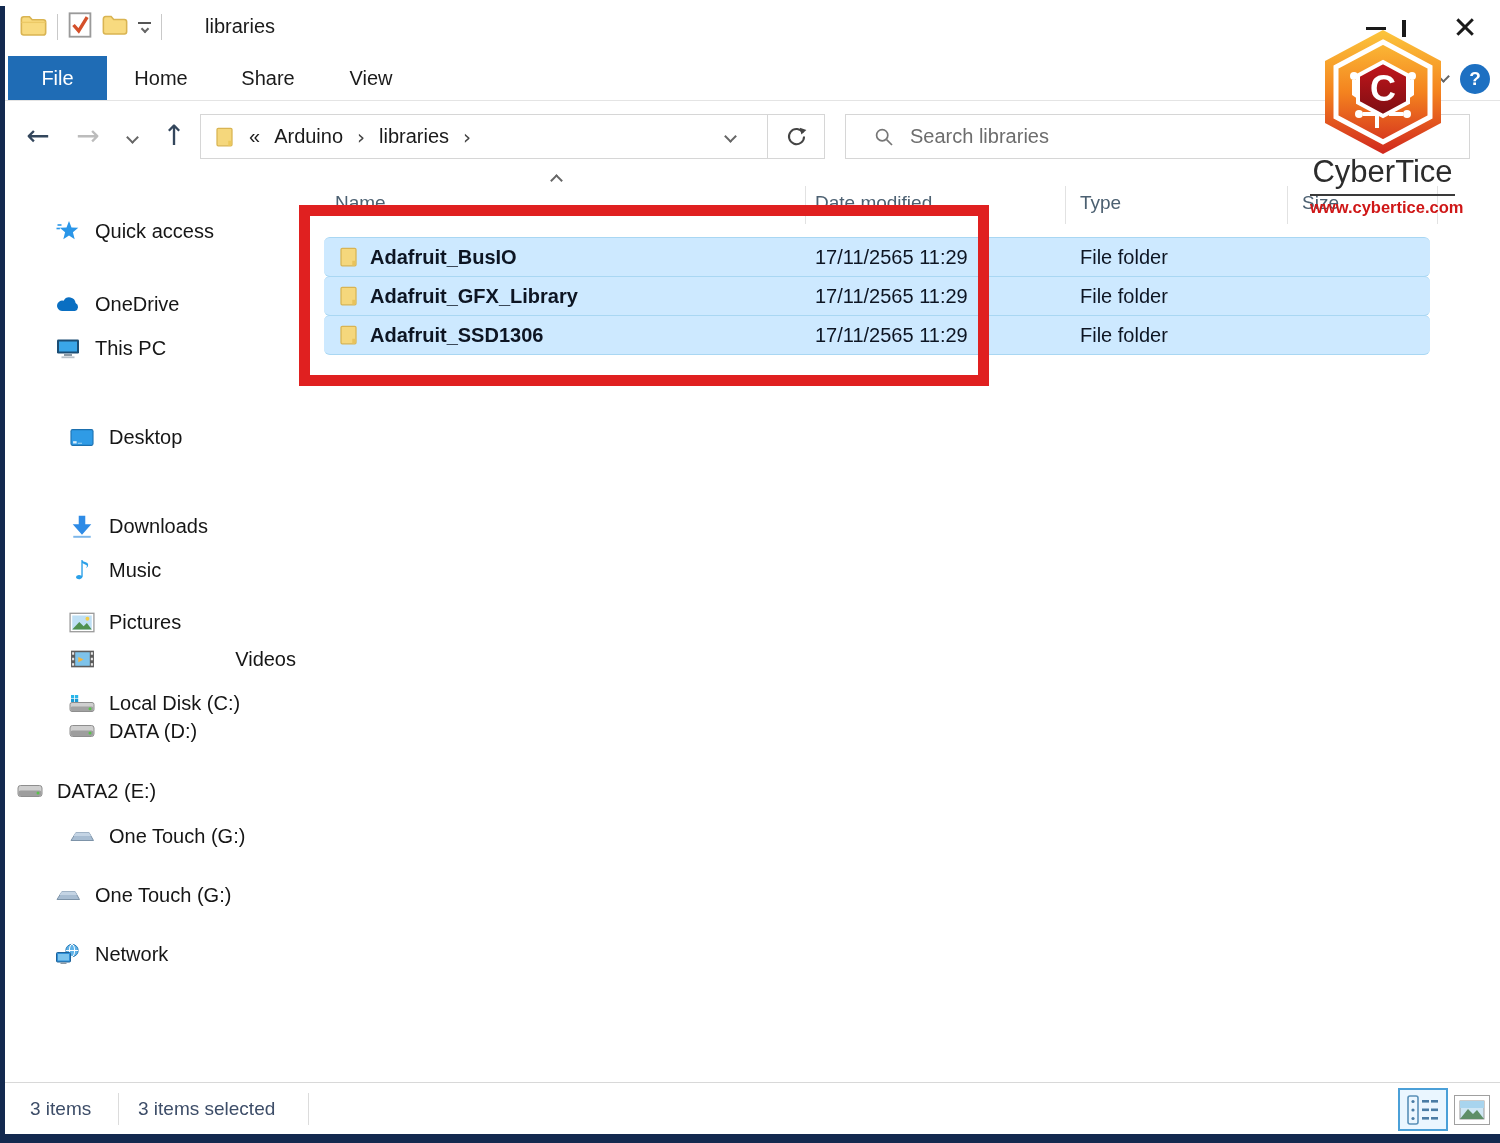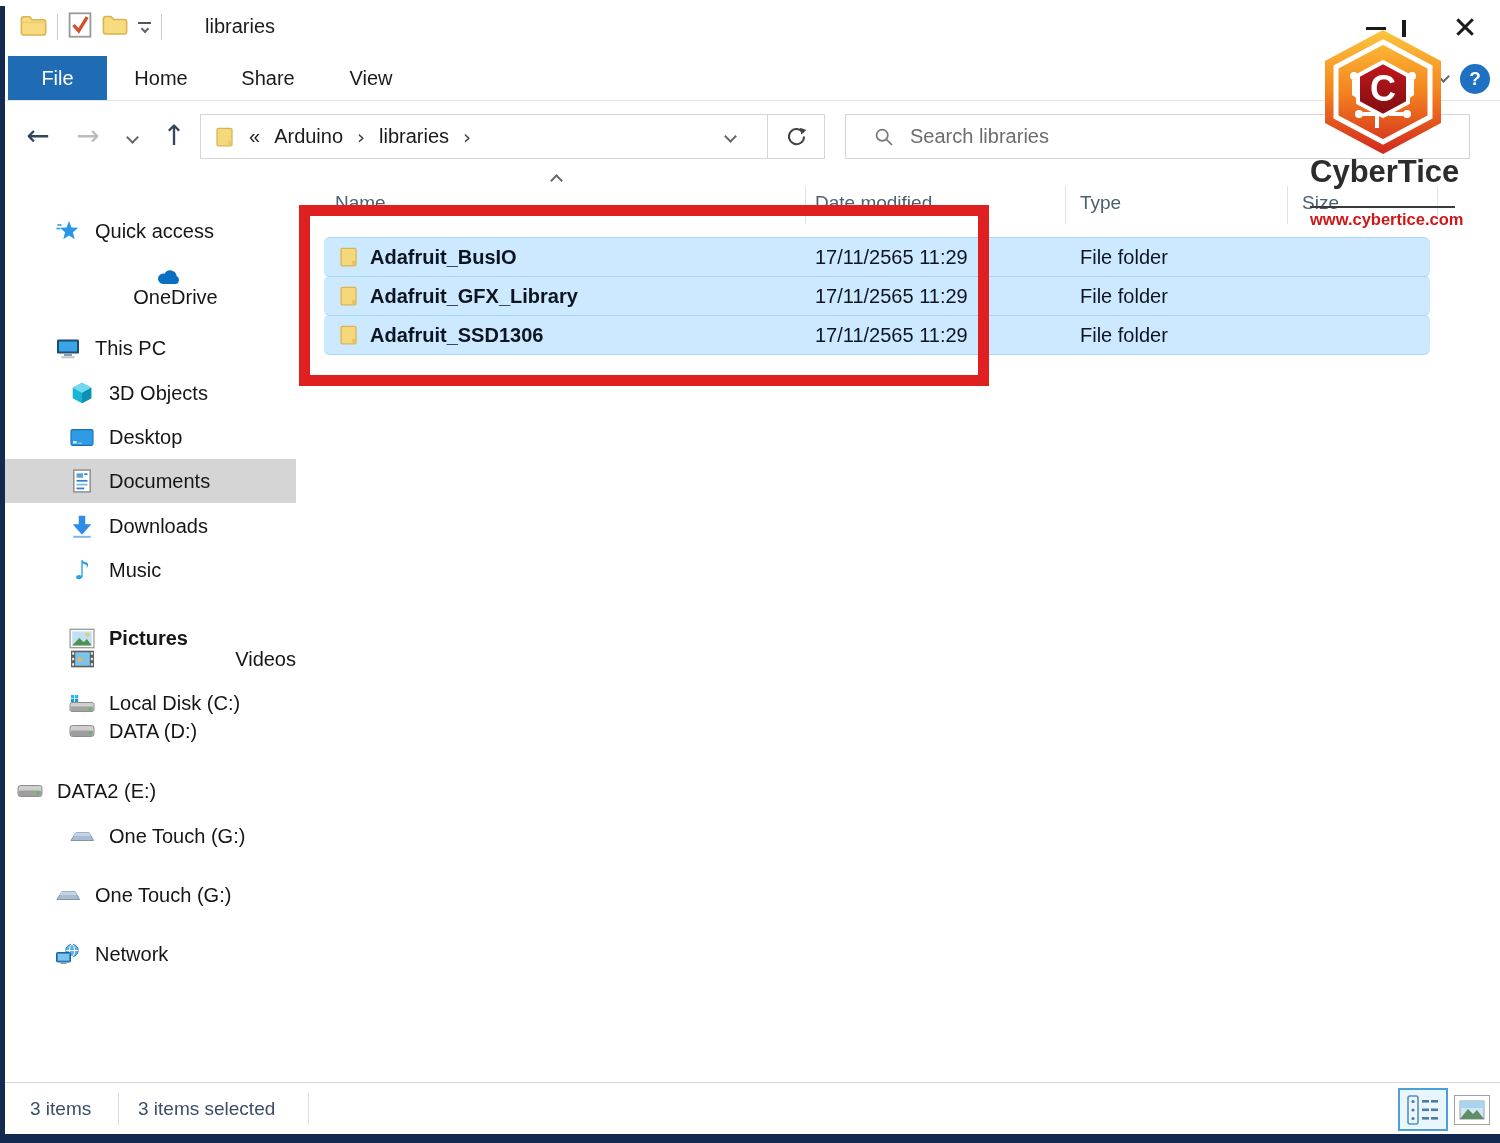--- a/index.html
+++ b/index.html
@@ -96,22 +96,22 @@
   .status-text { position:absolute; top:0; height:100%; display:flex; align-items:center; font-size:19px; color:#3d4d68; }
   .st-count { left:30px; } .st-sel { left:138px; }
   .st-sep { position:absolute; top:10px; width:1px; height:32px; background:#dcdcdc; }
   .st-sep1 { left:118px; } .st-sep2 { left:308px; }
   .view-btns { position:absolute; right:10px; top:5px; display:flex; align-items:center; gap:6px; }
   .vb-details { width:50px; height:43px; border:2px solid #4ba0d8; background:#eaf6ff; display:flex; align-items:center; justify-content:center; }
   .vb-thumb { width:36px; height:30px; border:1px solid #a0a0a0; background:#fff; display:flex; align-items:center; justify-content:center; }
 
   
   .logo { position:absolute; left:1310px; top:28px; width:145px; z-index:60; text-align:center; }
-  .logo-brand { font-size:31px; font-weight:bold; color:#2c2c2c; letter-spacing:0px; line-height:1;
-    border-bottom:2px solid #3a3a3a; padding-bottom:19px; }
+  .logo-brand { font-size:31px; font-weight:normal; color:#2c2c2c; letter-spacing:0px; line-height:1;
+    border-bottom:2px solid #3a3a3a; padding-bottom:7px; }
   .logo-url { font-size:16.5px; font-weight:bold; color:#cf1717; margin-top:2px; }
 </style>
 </head>
 <body>
 
 <div class="window">
   <div class="frame-left"></div>
 
   <div class="titlebar">
     <div class="qat">
@@ -206,95 +206,72 @@
       <span class="ic">
           <svg width="25" height="24" viewBox="0 0 24 24">
             <path d="M12.5 2 L15 8.4 L21.8 8.8 L16.4 13.2 L18.2 20.3 L12.5 16.4 L6.8 20.3 L8.6 13.2 L3.2 8.8 L10 8.4 Z" fill="#2a96e8"></path>
             <line x1="1" y1="6" x2="5" y2="6" stroke="#2a96e8" stroke-width="1.6"></line>
             <line x1="0" y1="9.5" x2="3.4" y2="9.5" stroke="#2a96e8" stroke-width="1.6"></line>
           </svg>
         </span>
       <span>Quick access</span>
     </div>
 
-    <div class="side-item lvl0" style="top:98px;flex-direction:column;">
+    <div class="side-item lvl0" style="top:112px;">
       <span class="ic">
           <svg width="27" height="18" viewBox="0 0 26 16">
             <path d="M7 15 a5.2 5.2 0 1 1 1.6-10.2 A6.4 6.4 0 0 1 20.6 7 A4.3 4.3 0 0 1 20 15 Z" fill="#0a6fc2"></path>
           </svg>
         </span>
       <span>OneDrive</span>
     </div>
 
     <div class="side-item lvl0" style="top:156px;">
       <span class="ic">
           <svg width="27" height="23" viewBox="0 0 26 21">
             <rect x="2" y="1.5" width="22" height="14" rx="1.2" fill="#1b4d74"></rect>
             <rect x="4" y="3.5" width="18" height="10" fill="#3aa6e8"></rect>
             <rect x="9" y="16" width="8" height="2" fill="#8d9aa5"></rect>
             <rect x="6.5" y="18.4" width="13" height="1.8" fill="#b9c2ca"></rect>
           </svg>
         </span>
       <span>This PC</span>
     </div>
 
-    <div class="side-item lvl1" style="top:201px;">
-      <span class="ic">
-          <svg width="24" height="24" viewBox="0 0 22 22">
-            <polygon points="11,1.5 19.5,6.3 19.5,15.7 11,20.5 2.5,15.7 2.5,6.3" fill="#18b4d8"></polygon>
-            <polygon points="11,1.5 19.5,6.3 11,11 2.5,6.3" fill="#6fd9ef"></polygon>
-            <polygon points="11,11 19.5,6.3 19.5,15.7 11,20.5" fill="#0e90b2"></polygon>
-          </svg>
-        </span>
-      <span>3D Objects</span>
-    </div>
 
     <div class="side-item lvl1" style="top:245px;">
       <span class="ic">
           <svg width="26" height="21" viewBox="0 0 24 20">
             <rect x="1.5" y="2.5" width="21" height="15" rx="1.5" fill="#2f9be6" stroke="#1b6fae"></rect>
             <rect x="3.5" y="13.5" width="3.4" height="2.2" fill="#d8edfb"></rect>
             <rect x="8" y="15" width="4" height="1" fill="#9fd3f2"></rect>
           </svg>
         </span>
       <span>Desktop</span>
     </div>
 
-    <div class="side-item lvl1 selected" style="top:289px;">
-      <span class="ic">
-          <svg width="20" height="24" viewBox="0 0 18 22">
-            <rect x="1.5" y="1" width="15" height="20" fill="#fff" stroke="#8a8a8a" stroke-width="1.3"></rect>
-            <rect x="4" y="4" width="6" height="4" fill="#5aa2d8"></rect>
-            <rect x="11" y="4" width="3" height="1.5" fill="#2a7fd4"></rect>
-            <rect x="4" y="10" width="10" height="1.6" fill="#2a7fd4"></rect>
-            <rect x="4" y="13.5" width="10" height="1.6" fill="#7fb5e8"></rect>
-            <rect x="4" y="17" width="7" height="1.6" fill="#2a7fd4"></rect>
-          </svg>
-        </span>
-      <span>Documents</span>
-    </div>
 
     <div class="side-item lvl1" style="top:334px;">
       <span class="ic">
           <svg width="24" height="24" viewBox="0 0 20 22">
             <polygon points="7,1.5 13,1.5 13,9.5 18.5,9.5 10,19 1.5,9.5 7,9.5" fill="#2e8be6"></polygon>
             <rect x="2" y="20" width="16" height="1.8" fill="#7db7ea"></rect>
           </svg>
         </span>
       <span>Downloads</span>
     </div>
 
     <div class="side-item lvl1" style="top:378px;">
       <span class="ic">
           <span class="music-glyph">♪</span>
         </span>
       <span>Music</span>
     </div>
 
-    <div class="side-item lvl1" style="top:446px;font-weight:bold;">
+    <div class="side-item lvl1" style="top:430px;">
       <span class="ic">
           <svg width="26" height="21" viewBox="0 0 24 19">
             <rect x="1" y="1" width="22" height="17" fill="#fff" stroke="#9a9a9a" stroke-width="1.2"></rect>
             <rect x="3" y="3" width="18" height="13" fill="#bfe0f5"></rect>
             <polygon points="3,16 9.5,9 13.5,13 16.5,10 21,16" fill="#4f9150"></polygon>
             <circle cx="17" cy="6" r="1.8" fill="#f2cc4a"></circle>
           </svg>
         </span>
       <span>Pictures</span>
     </div>

